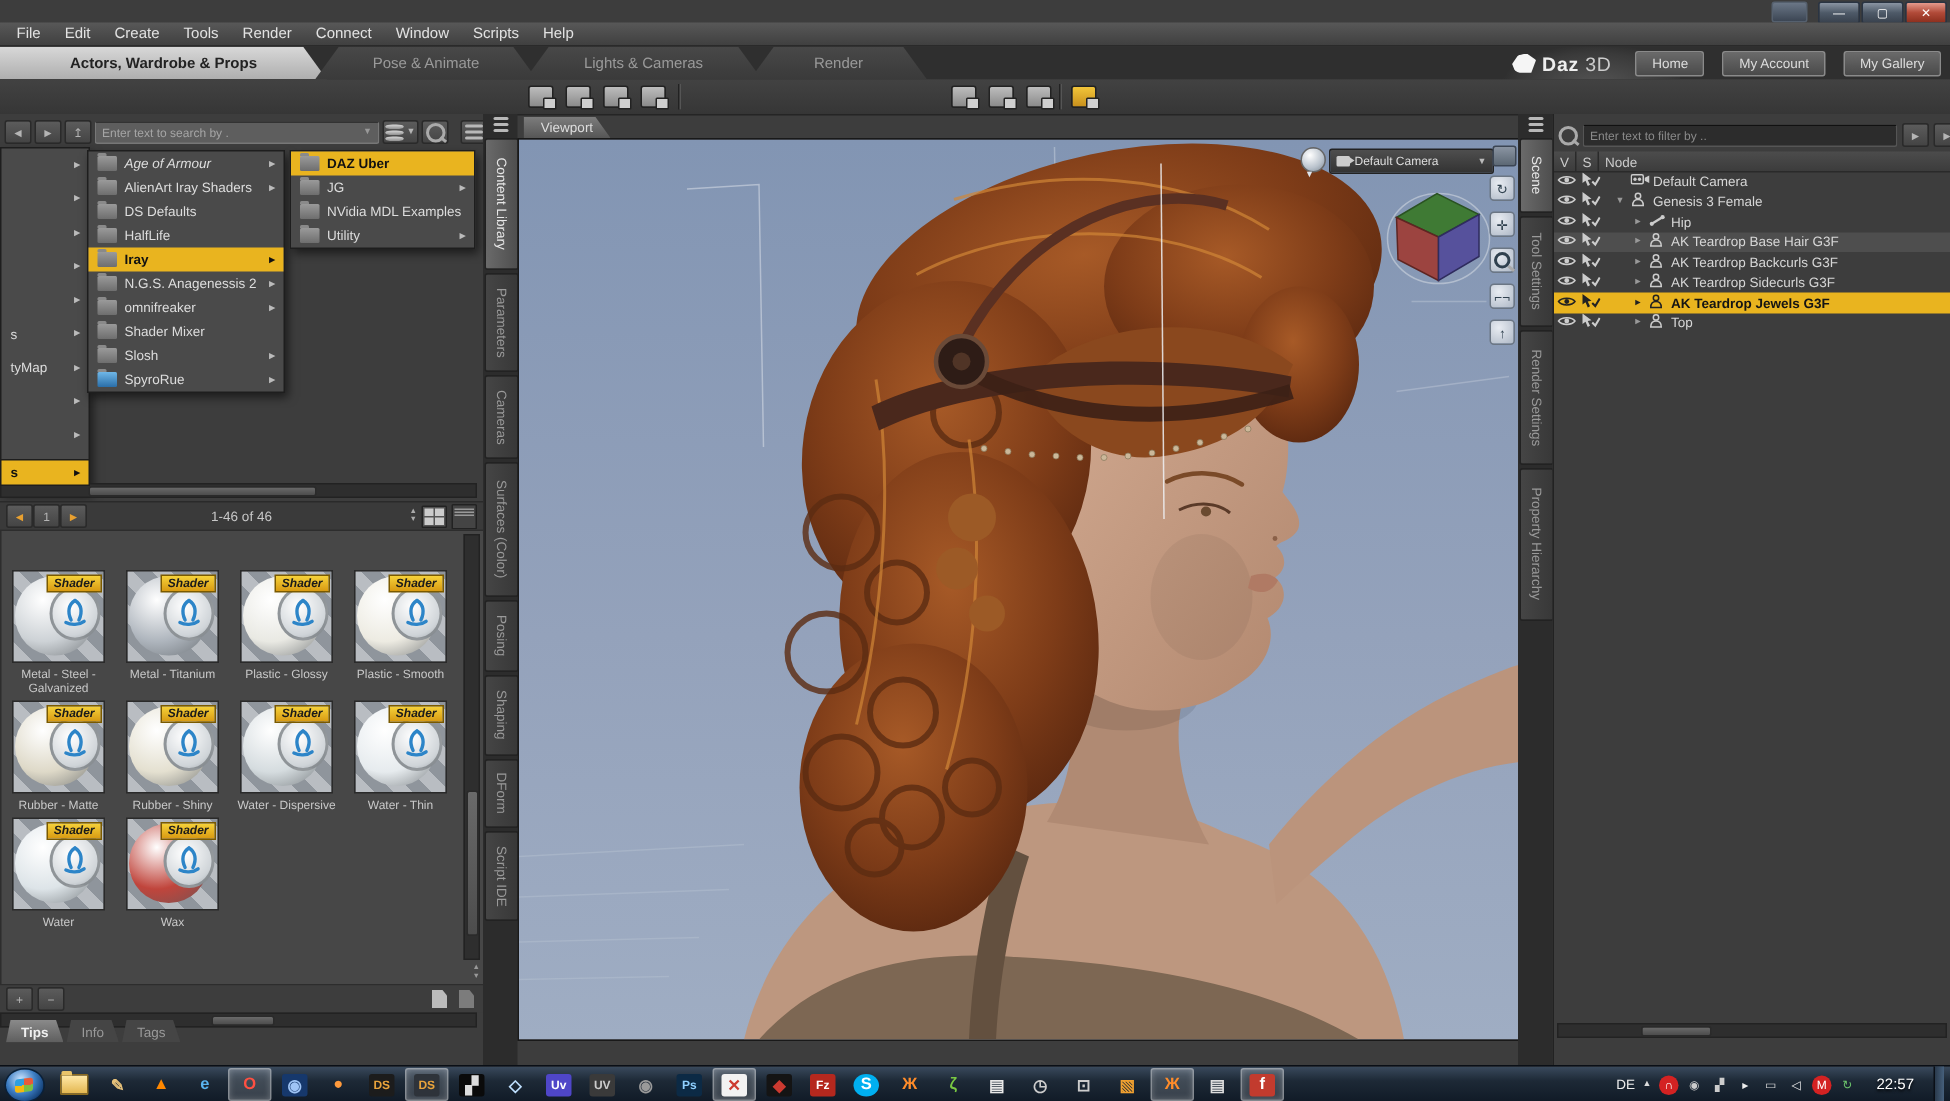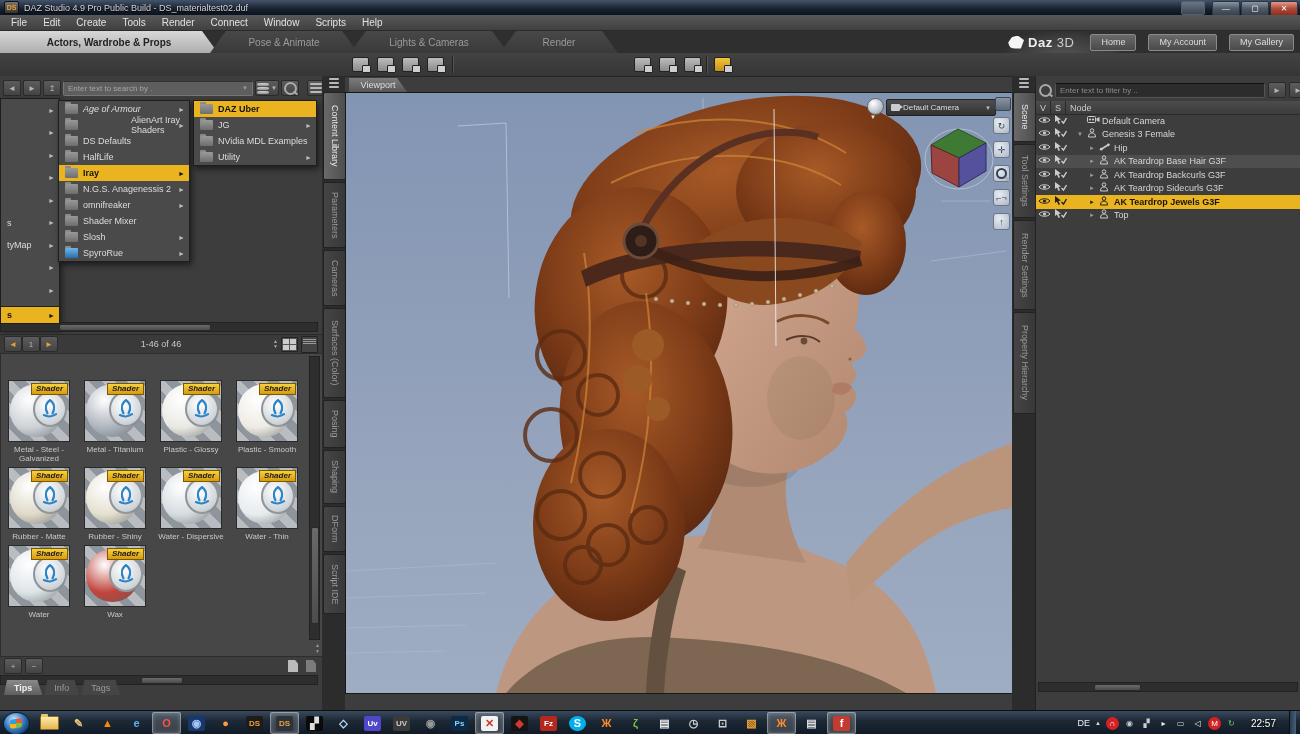--- a/index.html
+++ b/index.html
@@ -168,24 +168,20 @@
   .tray-ico{width:13px;height:13px;border-radius:2px;display:flex;align-items:center;justify-content:center;font-size:8px;color:#ddd;}
   .clock{font-size:10px;color:#fff;text-shadow:0 1px 2px #000;padding:0 8px;}
   .show-desktop{width:6px;height:24px;background:linear-gradient(90deg,#2a3a4c,#46607c);border-left:1px solid #0a0f16;}
   .eye-svg,.ptr-svg{display:inline-flex;}
 </style>
 </head>
 <body>
 
 <div class="screen">
 
-  <div class="abs titlebar">
-    <div class="app-ico">DS</div>
-    <div class="title-text">DAZ Studio 4.9 Pro Public Build - DS_materialtest02.duf</div>
-  </div>
   <div class="abs wicon"></div>
   <div class="abs wbtns">
     <div class="wbtn">—</div>
     <div class="wbtn">▢</div>
     <div class="wbtn close">✕</div>
   </div>
 
   <div class="abs menubar" id="menubar">
       <div class="menu-item">File</div>
       <div class="menu-item">Edit</div>
@@ -323,21 +319,21 @@
       <span style="margin-left:6px;">s</span>
         <span class="arr">►</span>
     </div>
 
     <div class="flyout" id="menu2" style="left:58px;top:24px;width:130px;z-index:2;">
         <div class="m-row" style="height: 16px; font-style: italic;">
           <span class="folder"></span>
           <span>Age of Armour</span>
           <span class="arr">►</span>
         </div>
-        <div class="m-row" style="height: 16px; gap: 48px;">
+        <div class="m-row" style="height: 16px;">
           <span class="folder"></span>
           <span>AlienArt Iray Shaders</span>
           <span class="arr">►</span>
         </div>
         <div class="m-row" style="height: 16px;">
           <span class="folder"></span>
           <span>DS Defaults</span>
         </div>
         <div class="m-row" style="height: 16px;">
           <span class="folder"></span>

